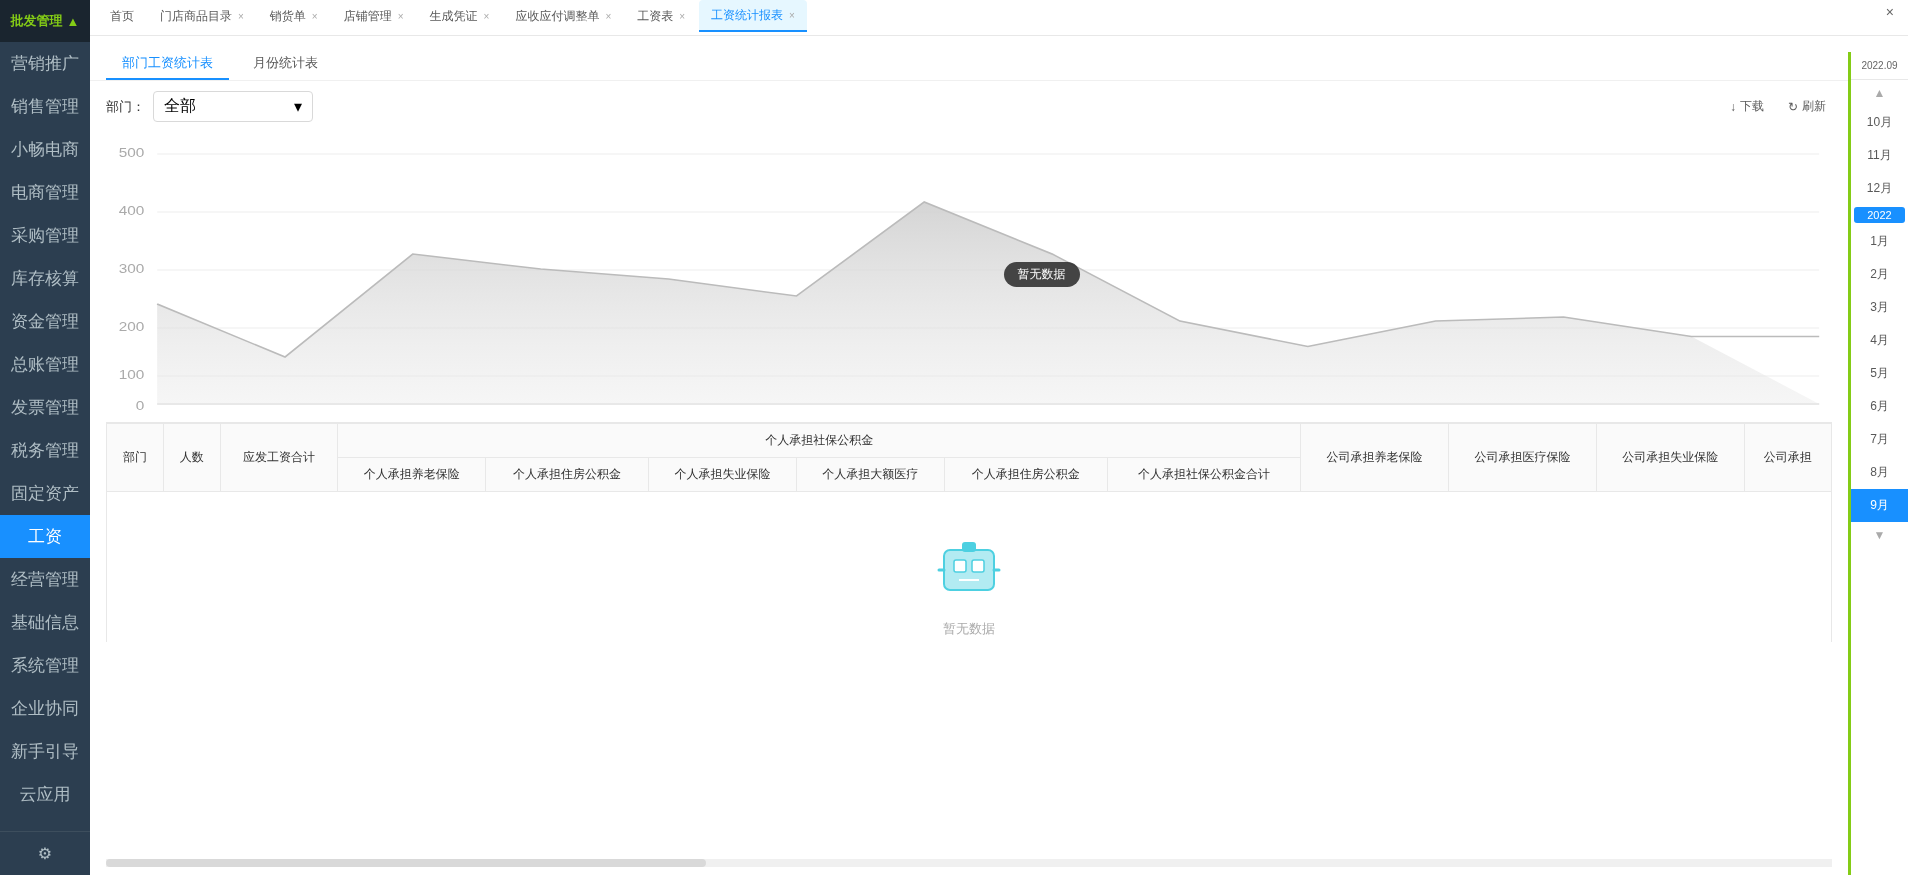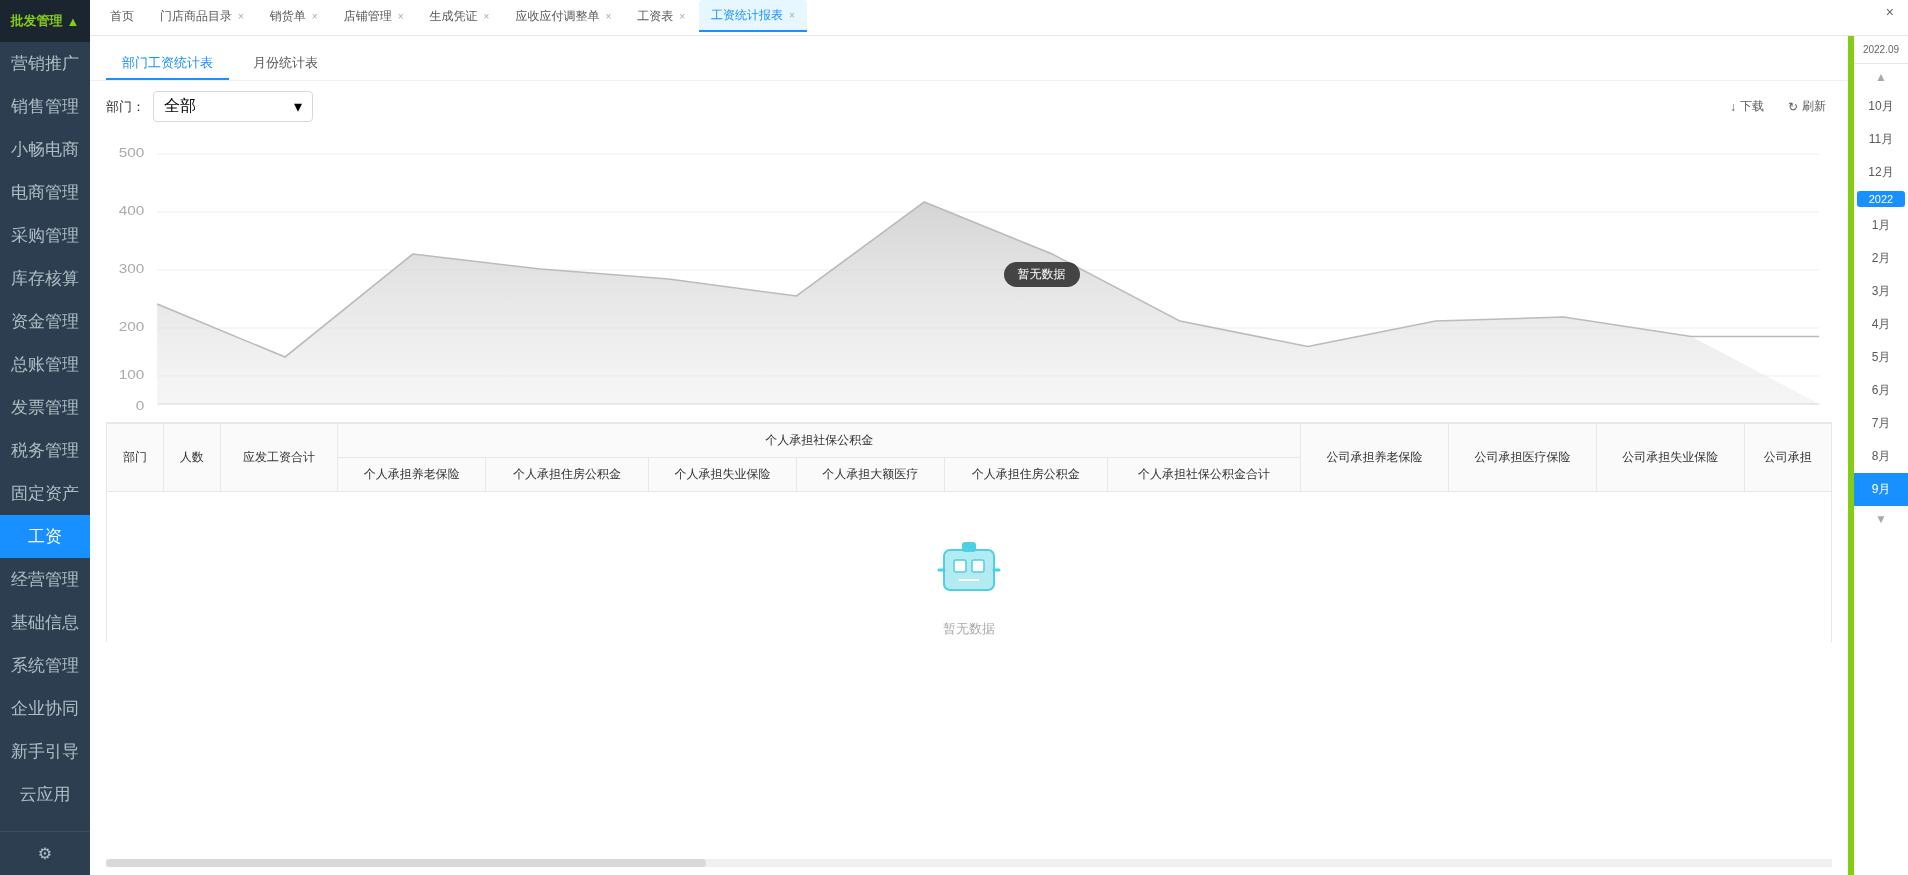--- a/index.html
+++ b/index.html
@@ -195,27 +195,28 @@
     .empty-icon {
       width: 80px;
       height: 80px;
     }
     .empty-text { color: #aaa; font-size: 13px; }
 
     
     .right-calendar {
       width: 60px;
       background: #fff;
-      border-left: 6px solid #84cc16;
+      border-left: 3px solid #84cc16;
       display: flex;
       flex-direction: column;
       align-items: center;
       padding: 0;
       overflow-y: auto;
       flex-shrink: 0;
+      margin-top: 16px;
     }
     .cal-header {
       width: 100%;
       display: flex;
       align-items: center;
       justify-content: center;
       padding: 8px 0;
       border-bottom: 1px solid #e8e8e8;
       font-size: 11px;
       color: #666;

